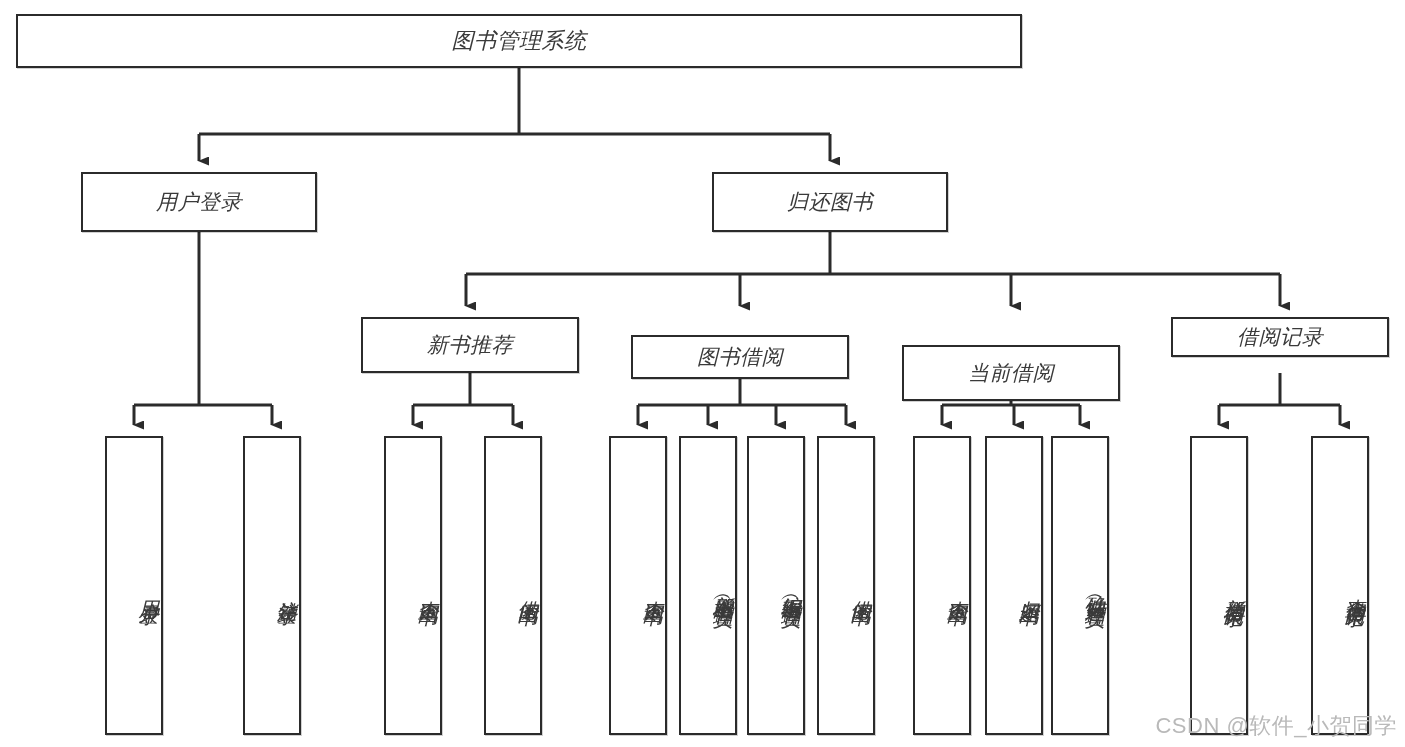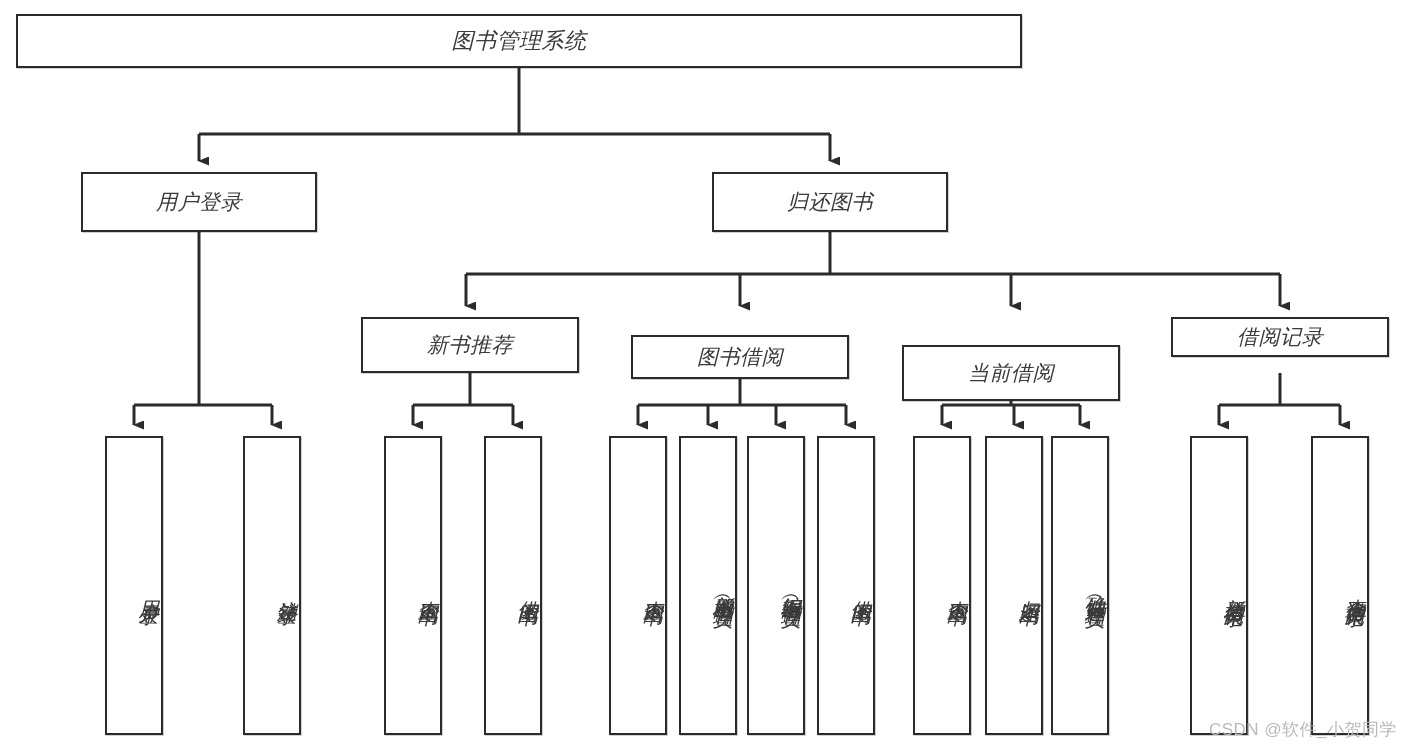--- a/index.html
+++ b/index.html
@@ -65,21 +65,21 @@
     left: 0;
     top: 0;
     width: 1405px;
     height: 747px;
     pointer-events: none;
   }
   #watermark {
     position: absolute;
     right: 8px;
     bottom: 6px;
-    font-size: 17px;
+    font-size: 22px;
     color: #b9b9b9;
     white-space: nowrap;
     letter-spacing: 0.5px;
     text-align: right;
   }
 </style>
 </head>
 <body>
 
 <div id="diagram-root">

